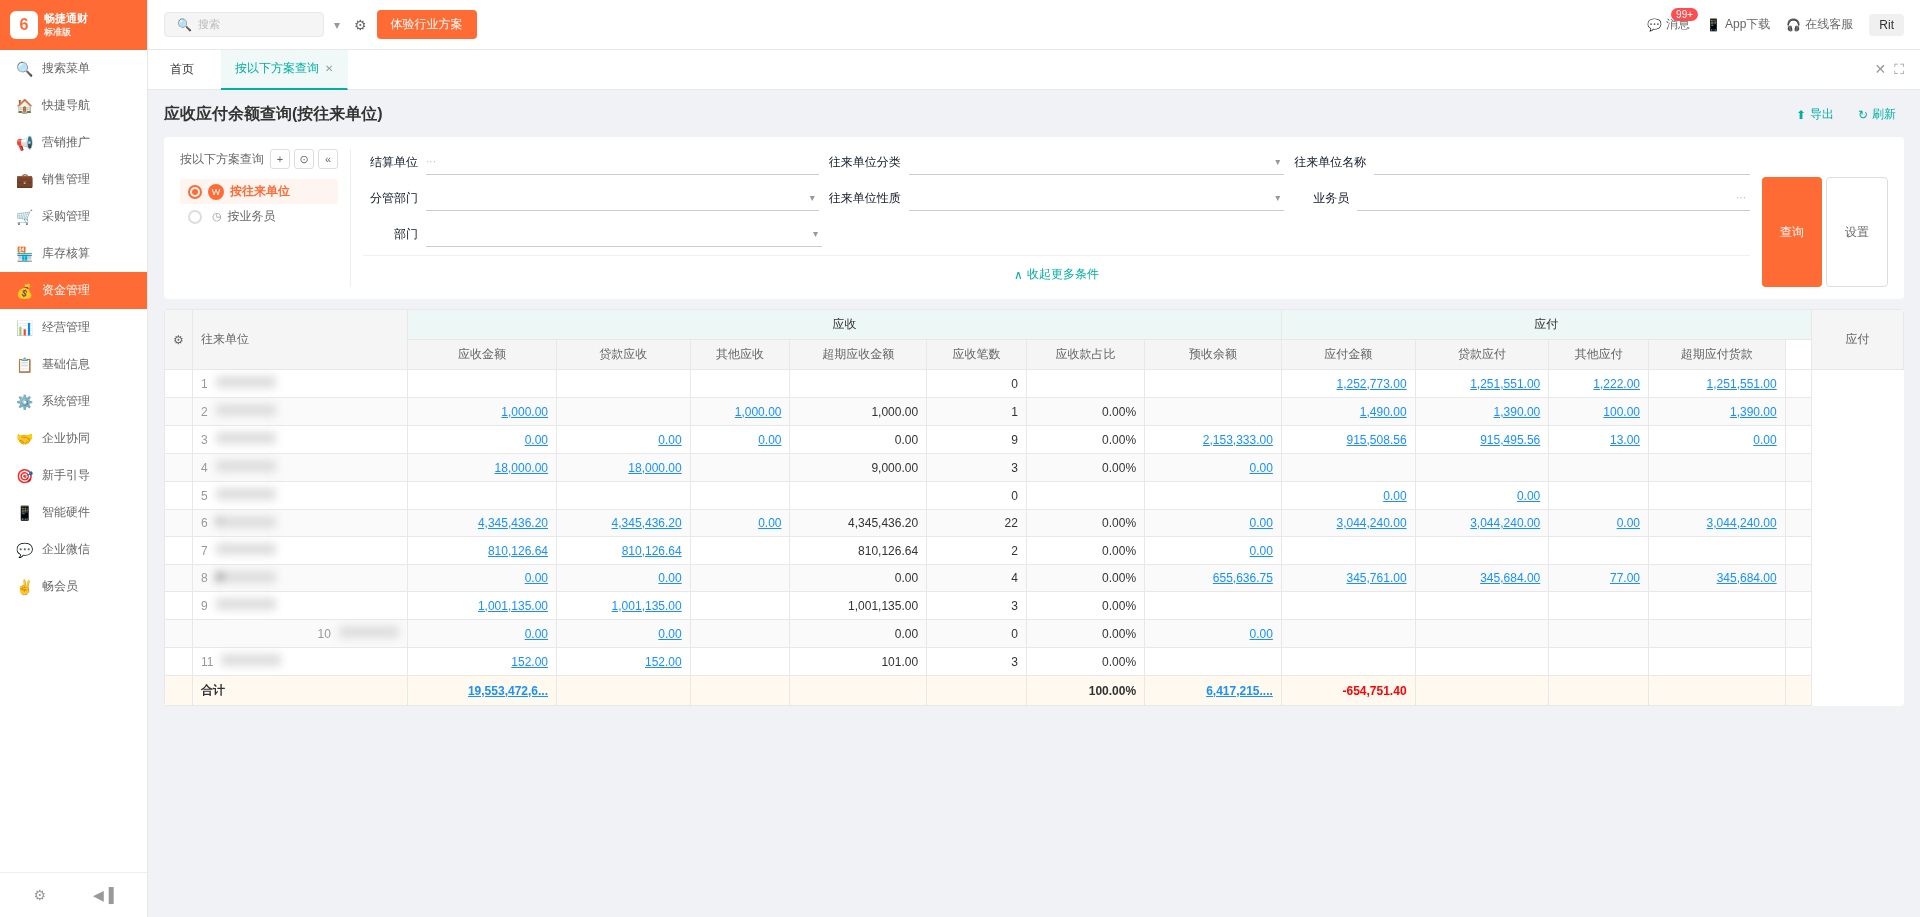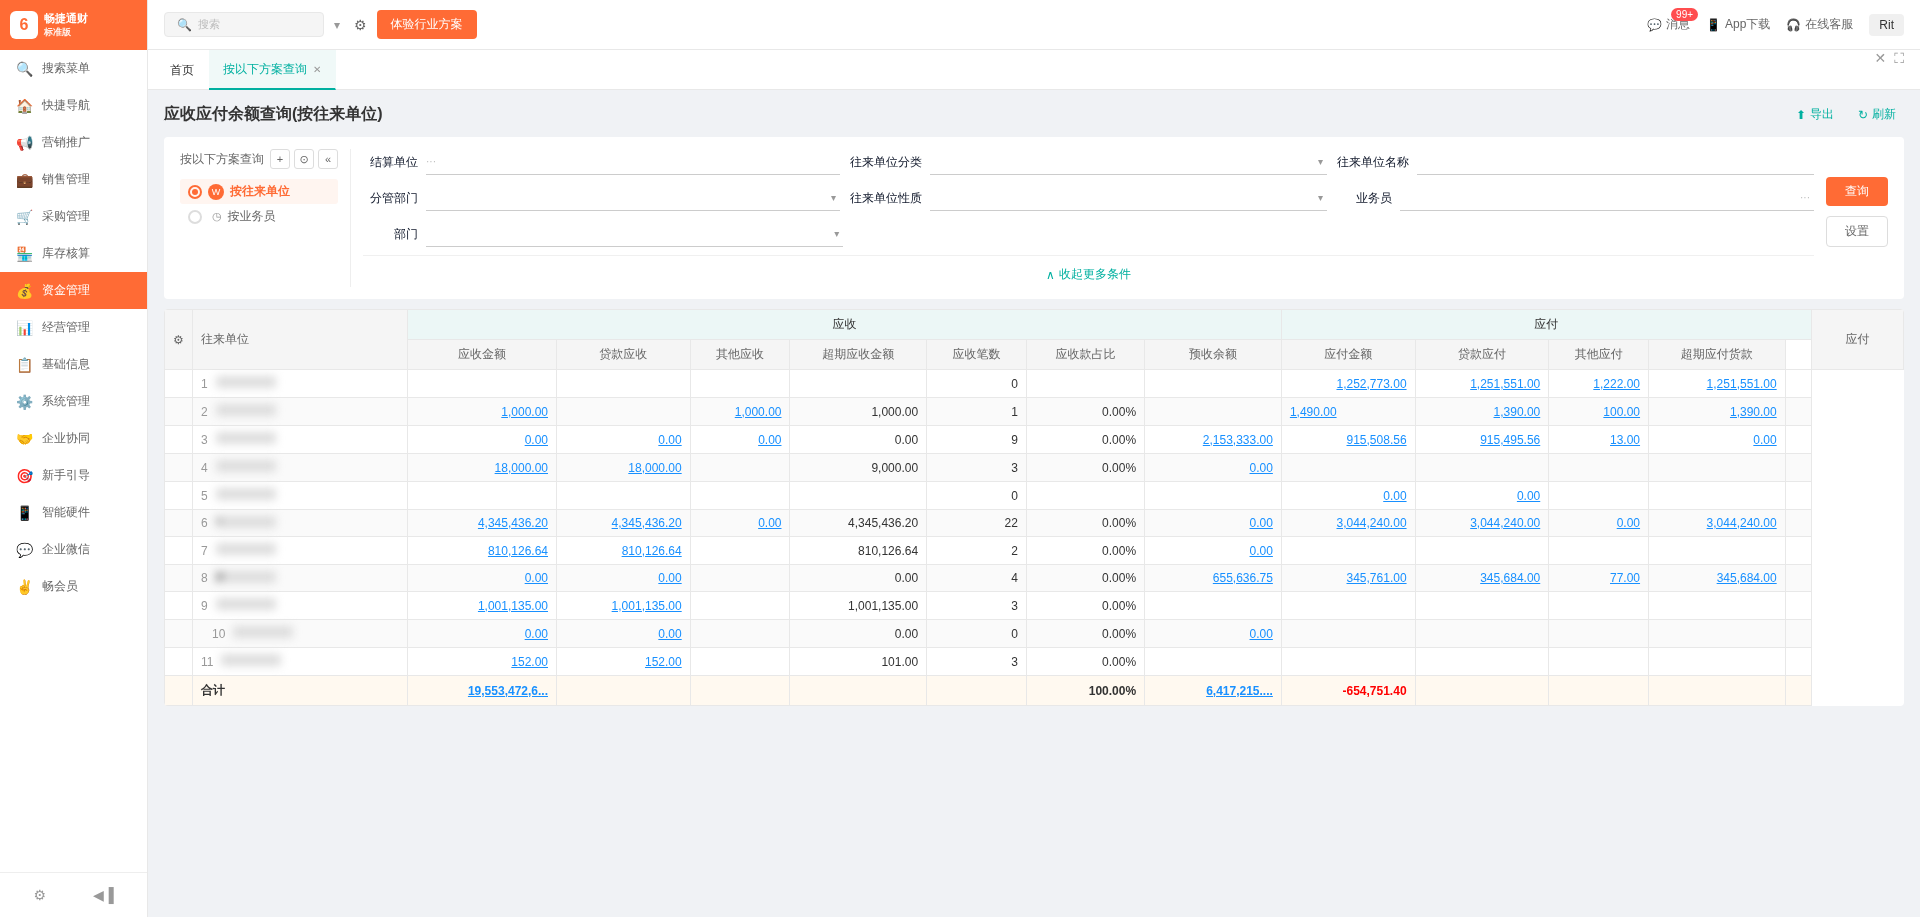--- a/index.html
+++ b/index.html
@@ -62,22 +62,22 @@
     .header-user { cursor: pointer; background: #f0f0f0; border-radius: 4px; padding: 4px 10px; color: #333; font-size: 12px; }
 
     
     .main {
       position: fixed; left: 148px; top: 50px; right: 0; bottom: 0;
       background: #f0f2f5; overflow: hidden; display: flex; flex-direction: column;
     }
 
     
     .tab-bar {
-      background: #fff; display: flex; height: 40px;
-      border-bottom: 1px solid #e8e8e8; padding: 0 8px; gap: 0;
+      background: #fff; display: flex; align-items: center; height: 40px;
+      border-bottom: 1px solid #e8e8e8; padding: 0 8px; gap: 12px;
     }
     .tab-item {
       padding: 0 14px; height: 40px; display: flex; align-items: center;
       cursor: pointer; font-size: 12px; color: #666; border-right: 1px solid transparent;
       white-space: nowrap; gap: 6px;
     }
     .tab-item.active {
       background: #f0f9f8; color: #00b0a0; border-bottom: 2px solid #00b0a0;
     }
     .tab-item:first-child { color: #333; }
@@ -408,21 +408,21 @@
           </div>
 
           <div style="display:flex; justify-content:center; border-top:1px solid #f0f0f0; padding-top:6px;">
             <div class="collapse-btn">
               <span>∧</span>
               <span>收起更多条件</span>
             </div>
           </div>
         </div>
 
-        <div style="display:flex; flex-direction:column; gap:10px; justify-content:flex-start; padding-top:28px;">
+        <div style="display:flex; gap:4px; justify-content:flex-start; padding-top:28px;">
           <button class="query-submit-btn">查询</button>
           <button class="query-reset-btn">设置</button>
         </div>
       </div>
     </div>
 
     <div class="data-table-wrap">
       <div class="table-container">
         <table class="data-table">
           <thead>
@@ -467,21 +467,21 @@
               <tr>
                 <td class="settings-col"></td>
                 <td style="text-align: left; min-width: 140px;"><span style="color: rgb(153, 153, 153); margin-right: 8px;">2</span><span class="blurred-text">　　　　　</span></td>
                 <td class="link" style="text-align: right;">1,000.00</td>
                 <td style="text-align: right;"></td>
                 <td class="link" style="text-align: right;">1,000.00</td>
                 <td style="text-align: right;">1,000.00</td>
                 <td class="center" style="text-align: right;">1</td>
                 <td style="text-align: right;">0.00%</td>
                 <td style="text-align: right;"></td>
-                <td class="link" style="text-align: left;">1,490.00</td>
+                <td class="link" style="text-align: right;">1,490.00</td>
                 <td class="link" style="text-align: right;">1,390.00</td>
                 <td class="link" style="text-align: right;">100.00</td>
                 <td class="link" style="text-align: right;">1,390.00</td>
                 <td style="text-align: right;"></td>
               </tr>
               <tr>
                 <td class="settings-col"></td>
                 <td style="text-align: left; min-width: 140px;"><span style="color: rgb(153, 153, 153); margin-right: 8px;">3</span><span class="blurred-text">　　　　　</span></td>
                 <td class="link" style="text-align: right;">0.00</td>
                 <td class="link" style="text-align: right;">0.00</td>
@@ -587,21 +587,21 @@
                 <td style="text-align: right;">0.00%</td>
                 <td style="text-align: right;"></td>
                 <td style="text-align: right;"></td>
                 <td style="text-align: right;"></td>
                 <td style="text-align: right;"></td>
                 <td style="text-align: right;"></td>
                 <td style="text-align: right;"></td>
               </tr>
               <tr>
                 <td class="settings-col"></td>
-                <td style="text-align: left; min-width: 140px; padding-left: 19px;"><span style="color: rgb(153, 153, 153); margin-right: 8px;">10</span><span class="blurred-text">　　　　　</span></td>
+                <td style="text-align: right; min-width: 140px; padding-left: 19px;"><span style="color: rgb(153, 153, 153); margin-right: 8px;">10</span><span class="blurred-text">　　　　　</span></td>
                 <td class="link" style="text-align: right;">0.00</td>
                 <td class="link" style="text-align: right;">0.00</td>
                 <td style="text-align: right;"></td>
                 <td style="text-align: right;">0.00</td>
                 <td class="center" style="text-align: right;">0</td>
                 <td style="text-align: right;">0.00%</td>
                 <td class="link" style="text-align: right;">0.00</td>
                 <td style="text-align: right;"></td>
                 <td style="text-align: right;"></td>
                 <td style="text-align: right;"></td>

